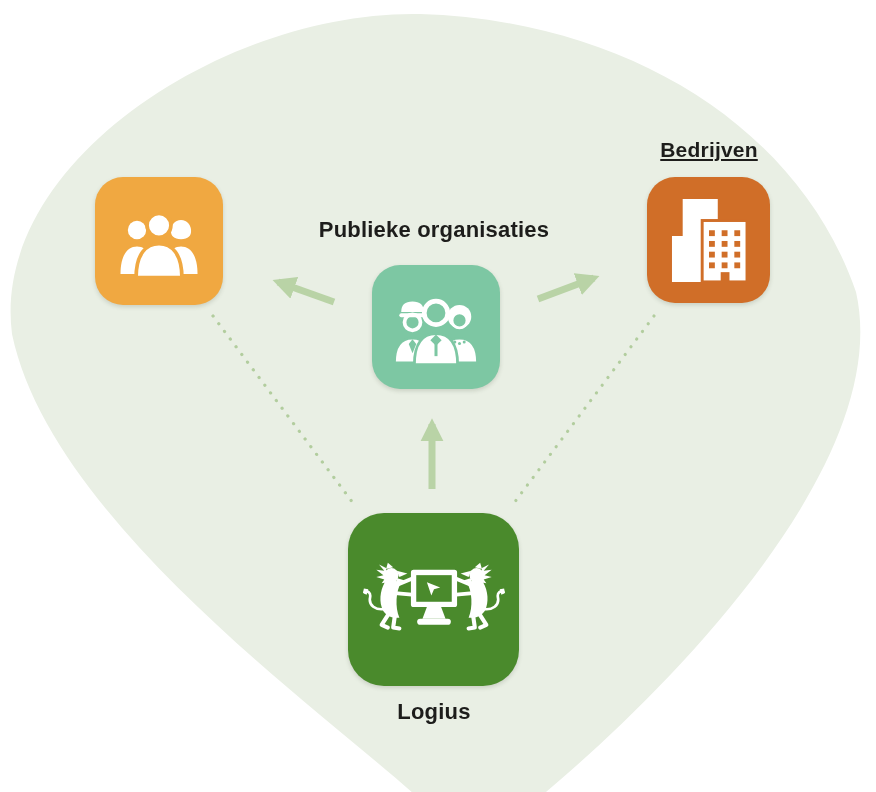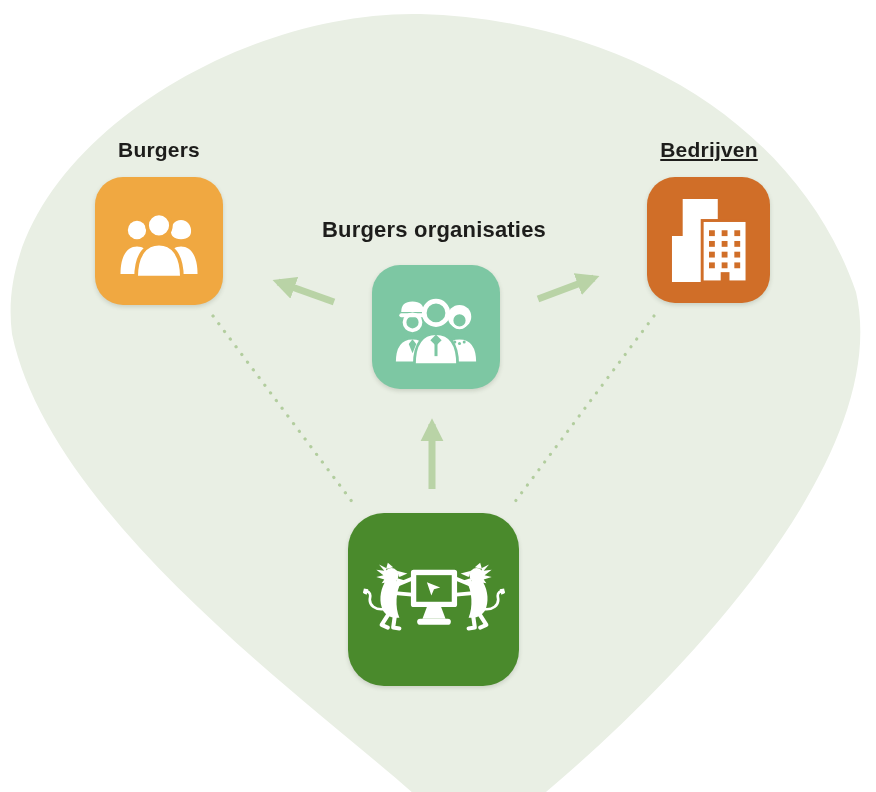--- a/index.html
+++ b/index.html
@@ -45,21 +45,20 @@
     </defs>
 
     <line x1="213" y1="316" x2="356" y2="507" stroke="#b2cd9e" stroke-width="3.2" stroke-linecap="round" stroke-dasharray="0.1 9.5"></line>
     <line x1="654" y1="316" x2="511" y2="507" stroke="#b2cd9e" stroke-width="3.2" stroke-linecap="round" stroke-dasharray="0.1 9.5"></line>
 
     <line x1="334" y1="302" x2="278" y2="282" stroke="#b9d3a6" stroke-width="7" stroke-linecap="butt" marker-end="url(#ah)"></line>
     <line x1="538" y1="299" x2="594" y2="278" stroke="#b9d3a6" stroke-width="7" stroke-linecap="butt" marker-end="url(#ah)"></line>
     <line x1="432" y1="489" x2="432" y2="424" stroke="#b9d3a6" stroke-width="7" stroke-linecap="butt" marker-end="url(#ah)"></line>
   </svg>
 
-  <div class="node-label label-burgers">Burgers</div>
   <div class="tile tile-burgers">
     <svg width="88" height="78" viewBox="0 0 96 84">
       <g fill="#ffffff">
         <circle cx="24" cy="30" r="10"></circle>
         <path d="M6,78 C6,57 14,48 24,48 C34,48 42,57 42,78 Z"></path>
         <path d="M72,19 C79,19 83,25 83,31 C83,36 80,40 72,40 C64,40 61,36 61,31 C61,25 65,19 72,19 Z"></path>
         <path d="M54,78 C54,57 62,48 72,48 C82,48 90,57 90,78 Z"></path>
         <circle cx="48" cy="25" r="13" stroke="#f0a841" stroke-width="4"></circle>
         <path d="M23,82 C23,56 34,45 48,45 C62,45 73,56 73,82 Z" stroke="#f0a841" stroke-width="4"></path>
       </g>
@@ -82,21 +81,21 @@
           <rect x="52" y="56" width="6" height="6"></rect>
           <rect x="65" y="56" width="6" height="6"></rect>
         <rect x="39" y="67" width="6" height="6"></rect>
           <rect x="52" y="67" width="6" height="6"></rect>
           <rect x="65" y="67" width="6" height="6"></rect>
         <rect x="51" y="77" width="9" height="10"></rect>
       </g>
     </svg>
   </div>
 
-  <div class="node-label label-publiek">Burgers organisaties</div>
+  <div class="node-label label-publiek">Publieke organisaties</div>
   <div class="tile tile-publiek">
     <svg width="94" height="80" viewBox="0 0 100 84">
 
       <g>
         <circle cx="25" cy="37" r="8.5" fill="#7dc7a3" stroke="#ffffff" stroke-width="4"></circle>
         <path d="M13,26 Q13,15 25,15 Q37,15 37,26 Z" fill="#ffffff"></path>
         <rect x="11" y="27.5" width="28" height="4" rx="2" fill="#ffffff"></rect>
         <path d="M6,80 C6,61 14,54 25,54 C36,54 44,61 44,80 Z" fill="#ffffff" stroke="#7dc7a3" stroke-width="2.5"></path>
         <path d="M25,55 l-4,5 l4,10 l4,-10 z" fill="#7dc7a3"></path>
       </g>
@@ -139,14 +138,15 @@
       </defs>
       <use href="#lion"></use>
       <use href="#lion" transform="translate(160,0) scale(-1,1)"></use>
       <rect x="54" y="16" width="52" height="42" rx="3" fill="#ffffff"></rect>
       <rect x="60" y="22" width="40" height="30" fill="#4a8a2c"></rect>
       <path d="M72,30 l15,6 l-7,2 l-3,7 z" fill="#ffffff"></path>
       <path d="M72,58 L88,58 L93,71 L67,71 Z" fill="#ffffff"></path>
       <rect x="61" y="71" width="38" height="7" rx="3.5" fill="#ffffff"></rect>
     </svg>
   </div>
+  <div class="node-label label-logius">Logius</div>
 
 </div>
 
 </body></html>

